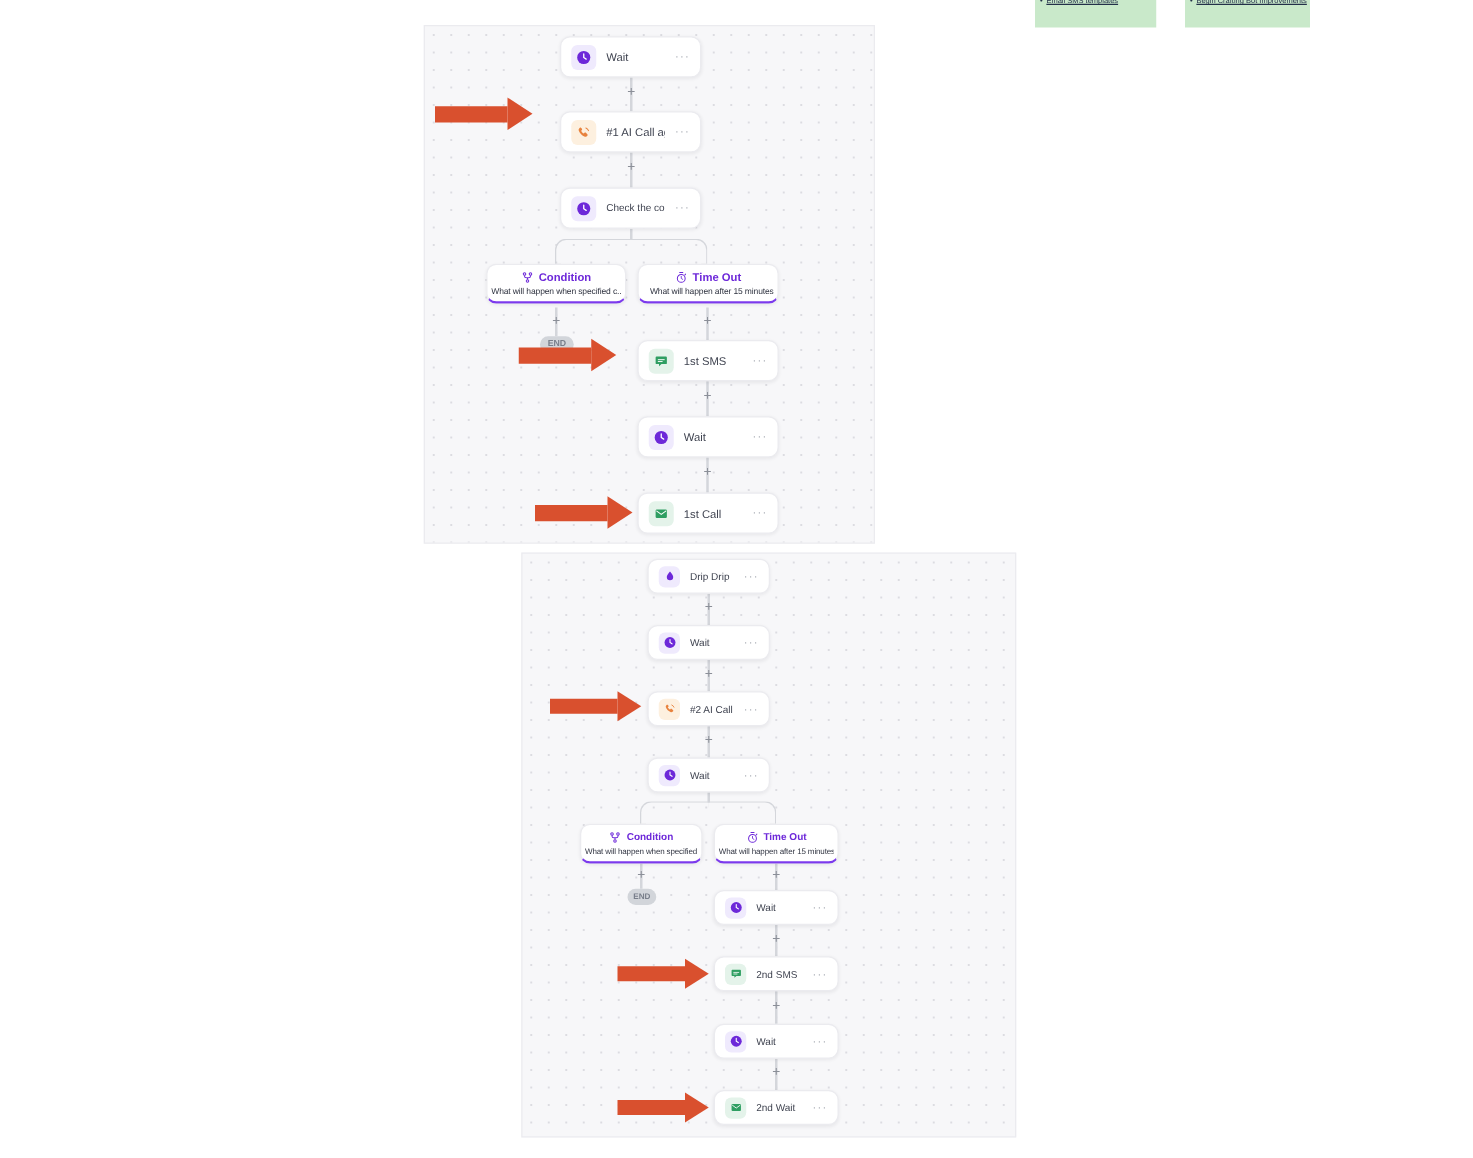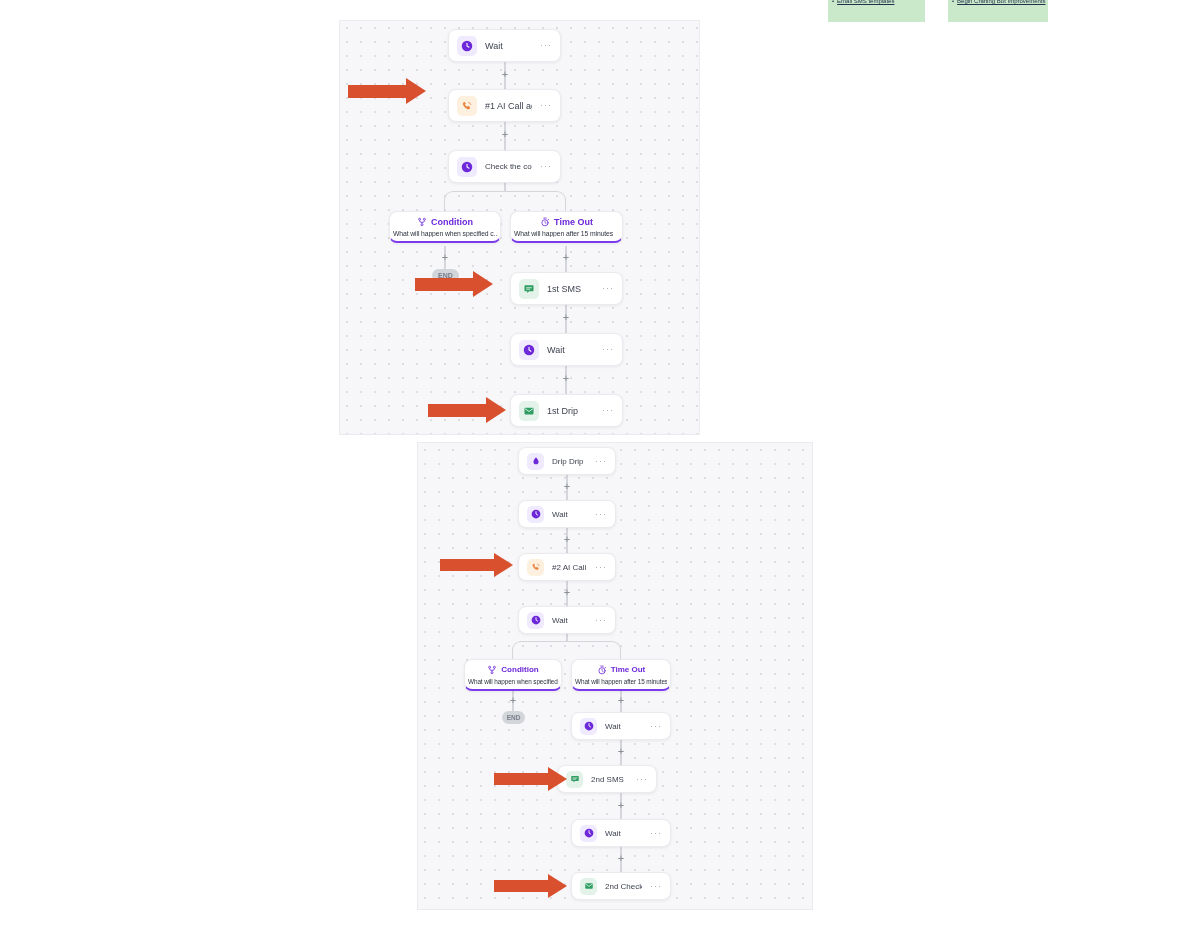--- a/index.html
+++ b/index.html
@@ -35,21 +35,21 @@
   .c2 .ic{width:17px;height:17px;}
   .ic svg{width:12px;height:12px;display:block;}
   .c2 .ic svg{width:10px;height:10px;}
   .bg-purple{background:var(--purple_bg);}
   .bg-orange{background:var(--orange_bg);}
   .bg-green{background:var(--green_bg);}
 
   
   .bcard{position:absolute;background:#fff;border:1px solid var(--card_border);
     border-bottom:2px solid var(--branch_border);border-radius:8px;
-    box-shadow:0 1px 3px rgba(25,25,40,.07);text-align:left;padding:5px 3px 4px;z-index:3;cursor:pointer;}
+    box-shadow:0 1px 3px rgba(25,25,40,.07);text-align:right;padding:5px 3px 4px;z-index:3;cursor:pointer;}
   .btitle{display:flex;align-items:center;justify-content:center;gap:4px;color:var(--purple);
     font-weight:bold;font-size:9px;line-height:10px;}
   .c2 .btitle{font-size:8px;}
   .btitle svg{width:10px;height:10px;display:block;}
   .bsub{font-size:6.8px;letter-spacing:-0.1px;color:var(--subtitle);margin-top:3px;white-space:nowrap;overflow:hidden;}
   .c2 .bsub{font-size:6.4px;}
 
   
   .end{position:absolute;background:var(--end_bg);color:var(--end_text);border-radius:8px;
     font-size:7px;font-weight:bold;display:flex;align-items:center;justify-content:center;z-index:3;}
@@ -185,21 +185,21 @@
     <span class="lbl">Wait</span>
     <span class="menu">···</span>
   </div>
   <div class="card" style="left:170px;top:373px;width:113px;height:33px">
     <span class="ic bg-green">
         <svg viewBox="0 0 16 16">
           <rect x="2" y="3.5" width="12" height="9" rx="1.3" fill="#2f9e62"></rect>
           <path d="M3.2 5.2L8 8.7l4.8-3.5" stroke="#fff" stroke-width="1.1" fill="none" stroke-linecap="round" stroke-linejoin="round"></path>
         </svg>
       </span>
-    <span class="lbl">1st Drip</span>
+    <span class="lbl">1st Call</span>
     <span class="menu">···</span>
   </div>
 
   <div class="arrow" style="left:8px;top:57px">
     <div class="abody"></div>
     <div class="ahead"></div>
   </div>
   <div class="arrow" style="left:75px;top:250px">
     <div class="abody"></div>
     <div class="ahead"></div>
@@ -307,21 +307,21 @@
   <div class="card" style="left:153px;top:269px;width:100px;height:28px">
     <span class="ic bg-purple">
         <svg viewBox="0 0 16 16">
           <circle cx="8" cy="8" r="7" fill="#6d28d9"></circle>
           <path d="M8 4.2V8l2.6 1.7" stroke="#fff" stroke-width="1.4" fill="none" stroke-linecap="round"></path>
         </svg>
       </span>
     <span class="lbl">Wait</span>
     <span class="menu">···</span>
   </div>
-  <div class="card" style="left:139px;top:322px;width:100px;height:28px">
+  <div class="card" style="left:153px;top:322px;width:100px;height:28px">
     <span class="ic bg-green">
         <svg viewBox="0 0 16 16">
           <path d="M3 3h10c.6 0 1 .4 1 1v6c0 .6-.4 1-1 1H8.2L5.6 13.2V11H3c-.6 0-1-.4-1-1V4c0-.6.4-1 1-1z" fill="#2f9e62"></path>
           <path d="M4.8 6.3h6.4M4.8 8.3h4.2" stroke="#fff" stroke-width="1" stroke-linecap="round"></path>
         </svg>
       </span>
     <span class="lbl">2nd SMS</span>
     <span class="menu">···</span>
   </div>
   <div class="card" style="left:153px;top:376px;width:100px;height:28px">
@@ -334,21 +334,21 @@
     <span class="lbl">Wait</span>
     <span class="menu">···</span>
   </div>
   <div class="card" style="left:153px;top:429px;width:100px;height:28px">
     <span class="ic bg-green">
         <svg viewBox="0 0 16 16">
           <rect x="2" y="3.5" width="12" height="9" rx="1.3" fill="#2f9e62"></rect>
           <path d="M3.2 5.2L8 8.7l4.8-3.5" stroke="#fff" stroke-width="1.1" fill="none" stroke-linecap="round" stroke-linejoin="round"></path>
         </svg>
       </span>
-    <span class="lbl">2nd Check</span>
+    <span class="lbl">2nd Wait</span>
     <span class="menu">···</span>
   </div>
 
   <div class="arrow" style="left:22px;top:110px">
     <div class="abody"></div>
     <div class="ahead"></div>
   </div>
   <div class="arrow" style="left:76px;top:324px">
     <div class="abody"></div>
     <div class="ahead"></div>

